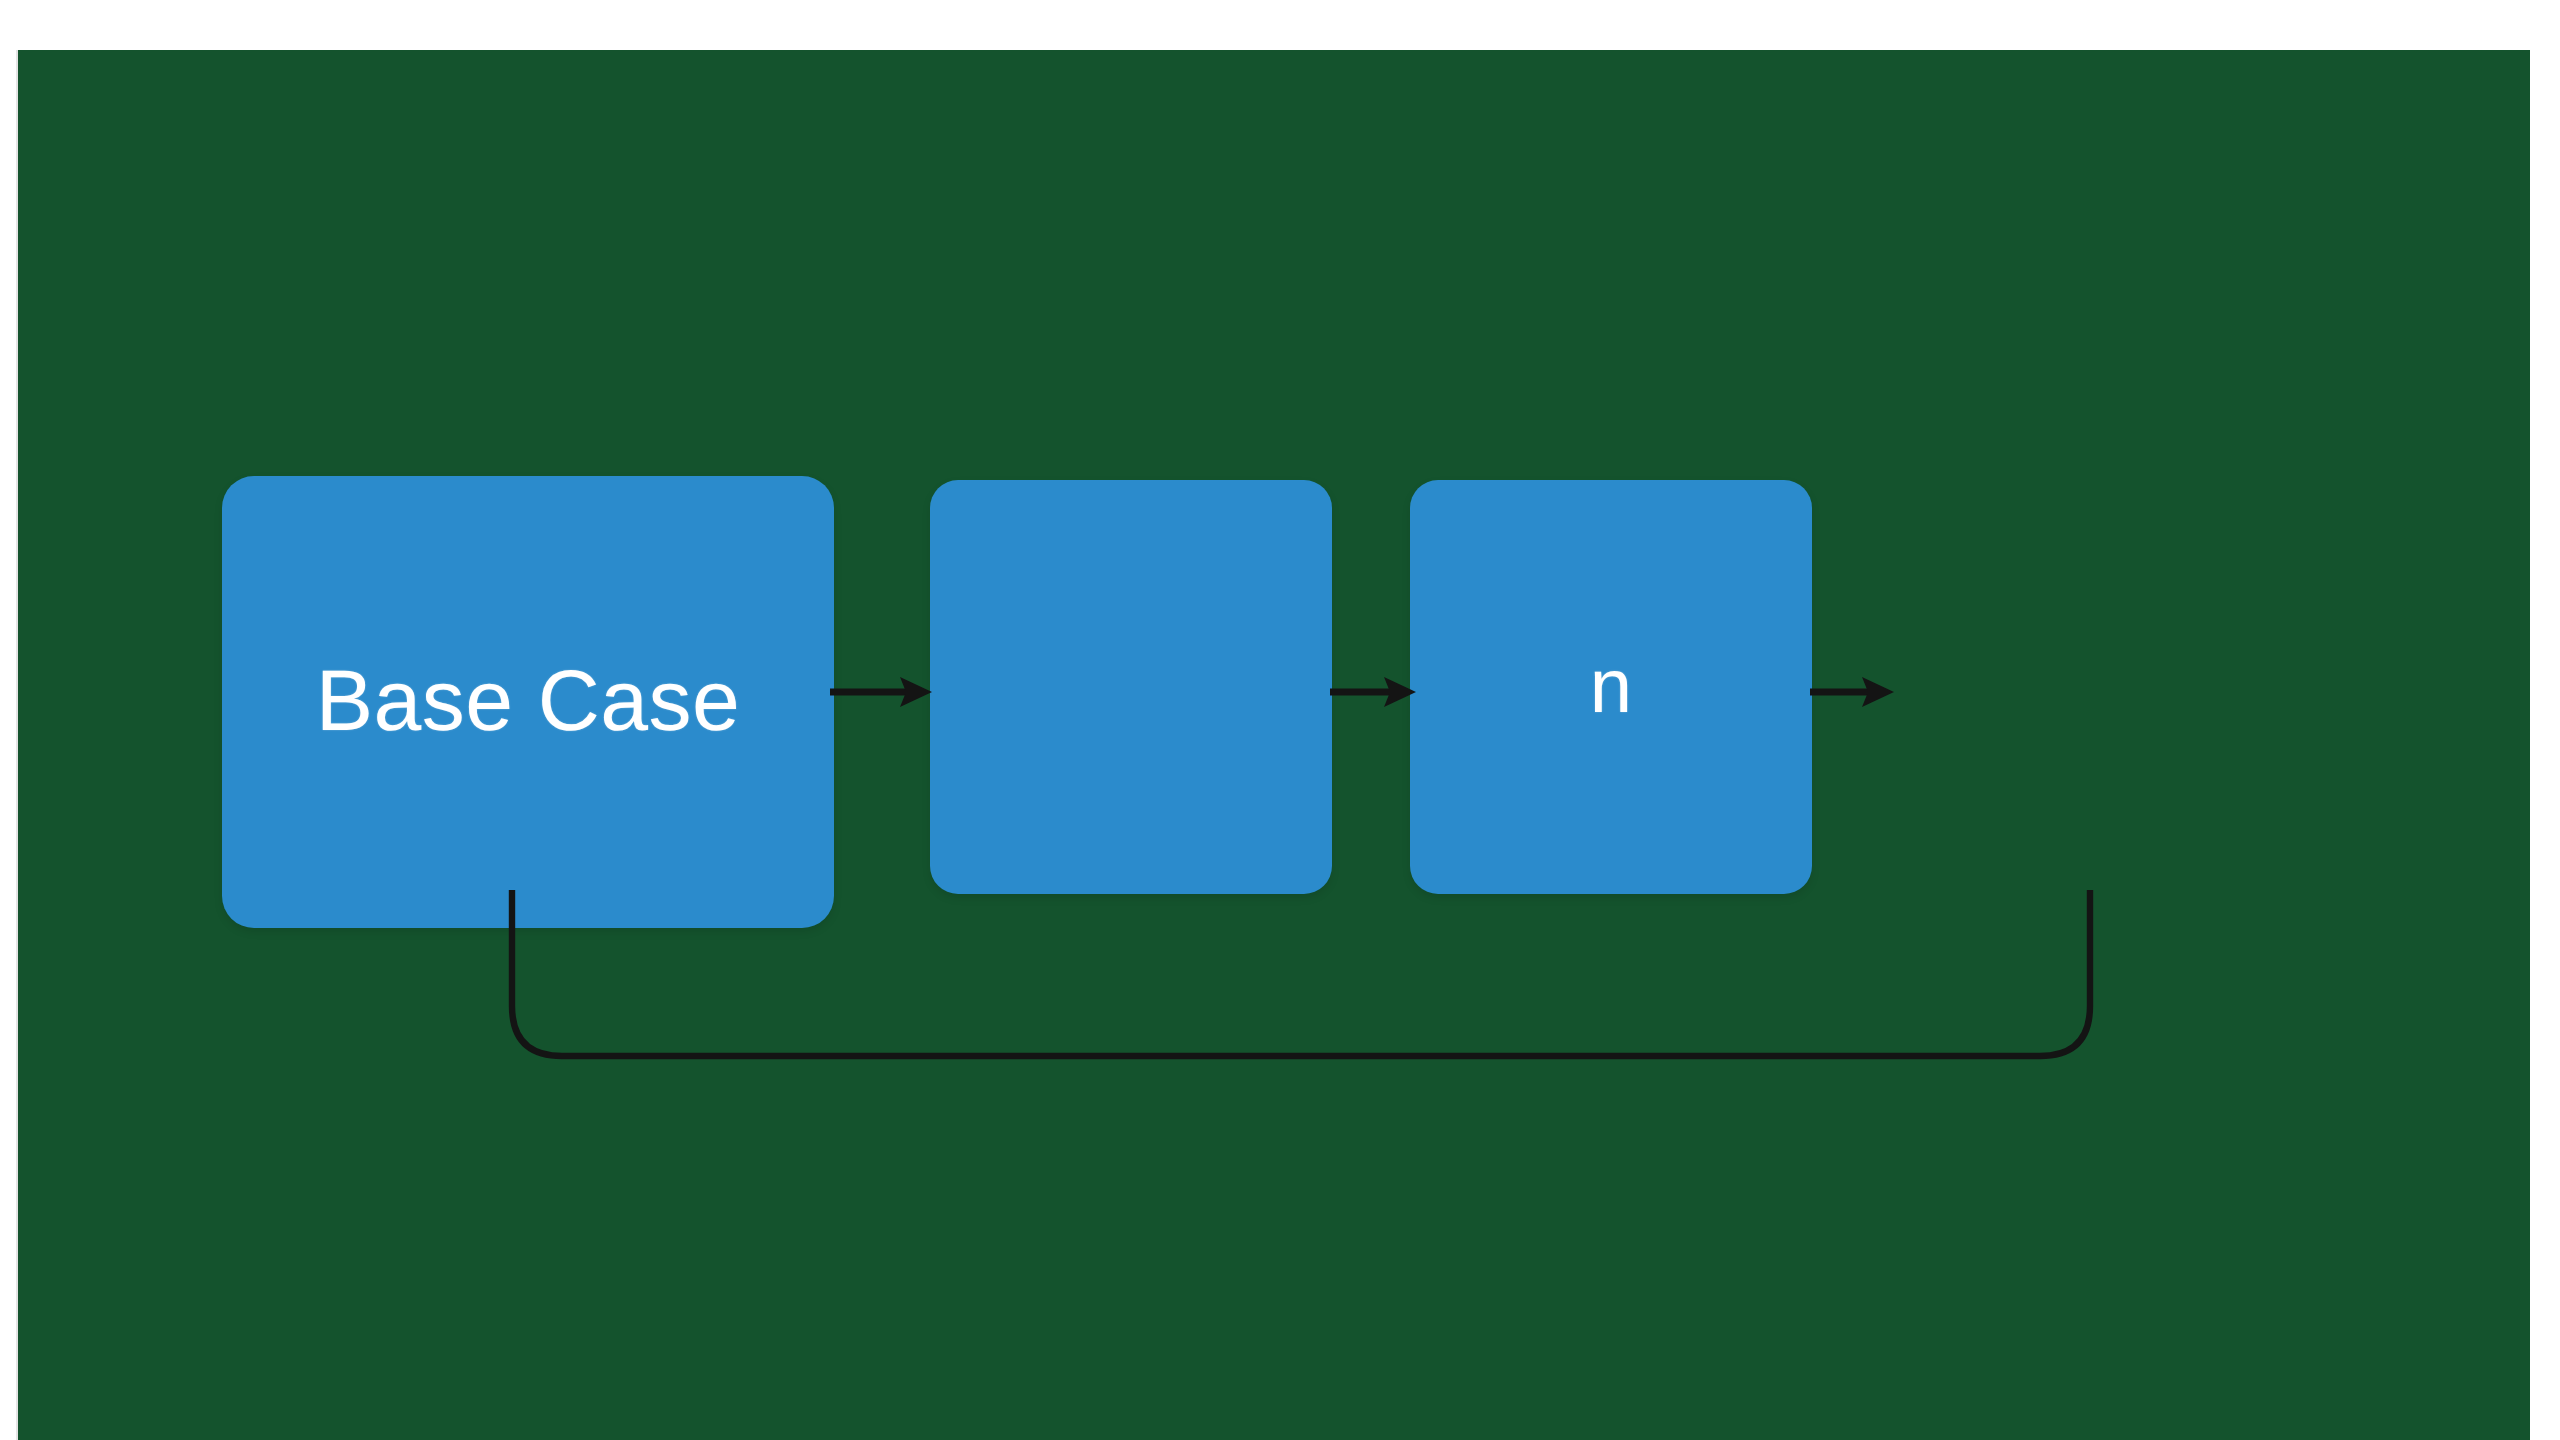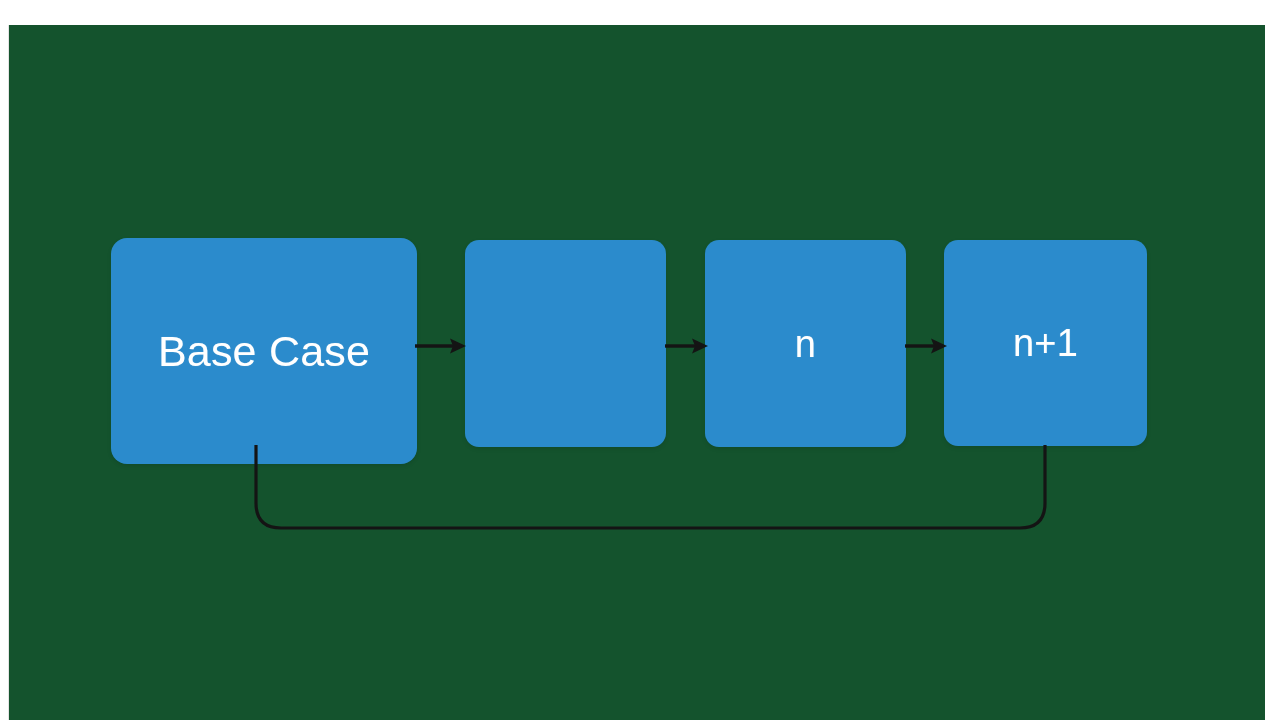--- a/index.html
+++ b/index.html
@@ -107,23 +107,20 @@
     </div>
 
     <div class="node" id="node-blank">
       <span class="node-label"></span>
     </div>
 
     <div class="node" id="node-n">
       <span class="node-label">n</span>
     </div>
 
-    <div class="node" id="node-n-plus-1">
-      <span class="node-label">n+1</span>
-    </div>
 
     <div class="arrow" id="arrow-1">
       <svg width="54" height="26" viewBox="0 0 54 26">
         <line x1="1" y1="13" x2="40" y2="13" stroke="#141414" stroke-width="3.4"></line>
         <path d="M 52 13 L 36 5.5 L 39 13 L 36 20.5 Z" fill="#141414"></path>
       </svg>
     </div>
 
     <div class="arrow" id="arrow-2">
       <svg width="45" height="26" viewBox="0 0 45 26">

